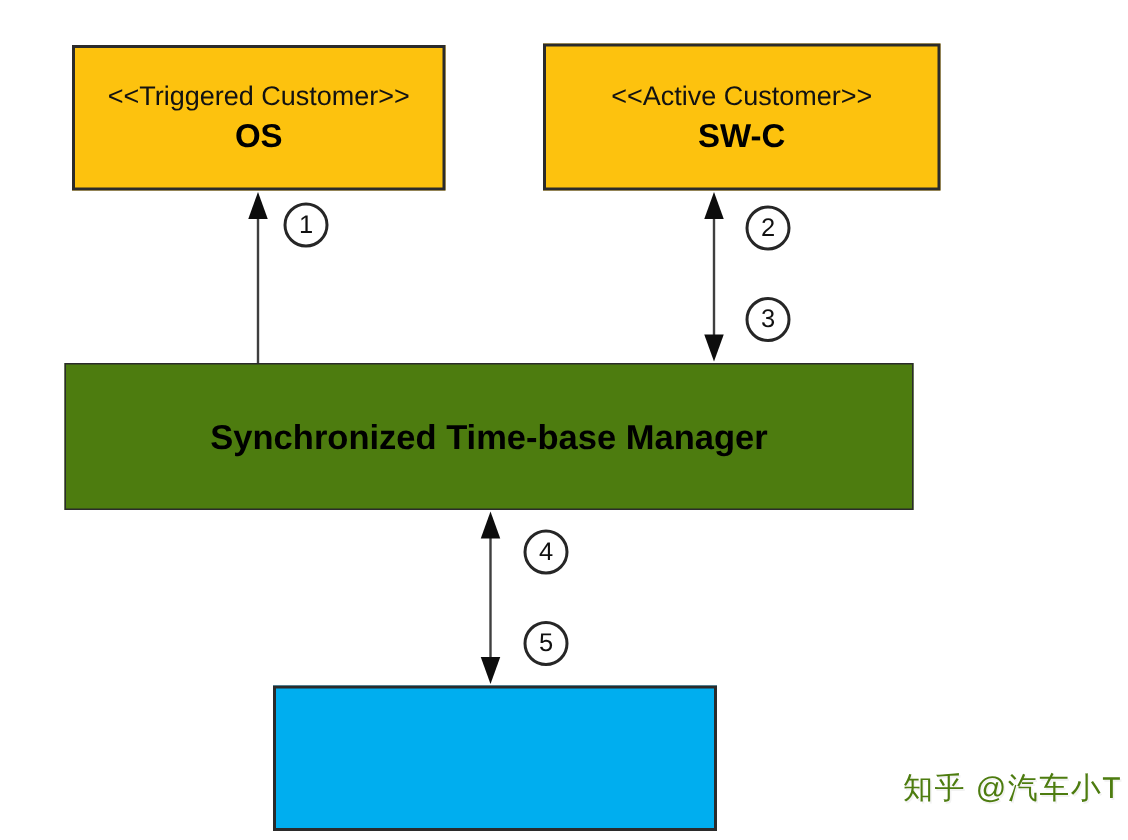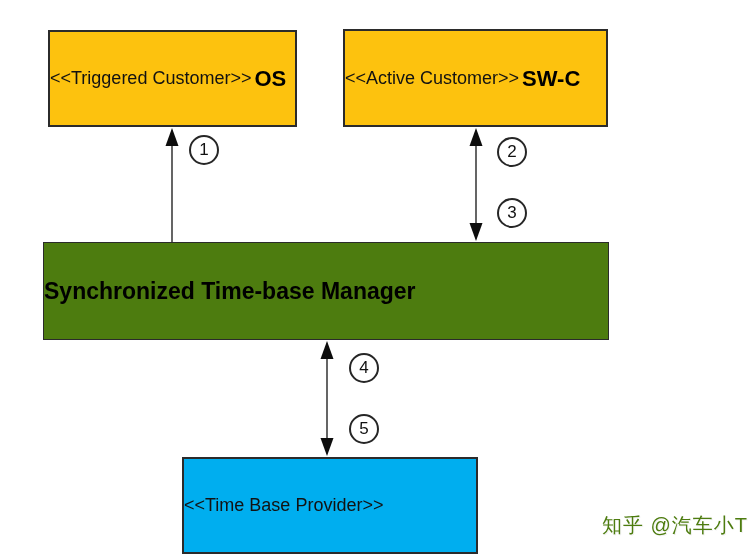--- a/index.html
+++ b/index.html
@@ -19,30 +19,32 @@
     position: absolute;
     left: 0;
     top: 0;
     pointer-events: none;
   }
   .node {
     position: absolute;
     box-sizing: border-box;
     border: 2px solid #2b2b2b;
     display: flex;
+    flex-direction: column;
     align-items: center;
+    justify-content: center;
     text-align: center;
     gap: 3px;
   }
   .node-os {
     left: 48px; top: 30px; width: 249px; height: 97px;
     background: #FDC20E;
   }
   .node-swc {
-    left: 343px; top: 29px; width: 265px; height: 98px;
+    left: 362px; top: 29px; width: 265px; height: 98px;
     background: #FDC20E;
   }
   .node-manager {
     left: 43px; top: 242px; width: 566px; height: 98px;
     background: #4d7c0f;
     border-width: 1.5px;
   }
   .node-provider {
     left: 182px; top: 457px; width: 296px; height: 97px;
     background: #00AEEF;
@@ -126,21 +128,20 @@
   <div class="node node-swc">
     <div class="stereotype">&lt;&lt;Active Customer&gt;&gt;</div>
     <div class="node-title">SW-C</div>
   </div>
 
   <div class="node node-manager">
     <div class="node-title">Synchronized Time-base Manager</div>
   </div>
 
   <div class="node node-provider">
-    <div class="stereotype">&lt;&lt;Time Base Provider&gt;&gt;</div>
   </div>
 
   <div class="step-badge badge-1">1</div>
   <div class="step-badge badge-2">2</div>
   <div class="step-badge badge-3">3</div>
   <div class="step-badge badge-4">4</div>
   <div class="step-badge badge-5">5</div>
 
   <div class="watermark">知乎 @汽车小T</div>
 

